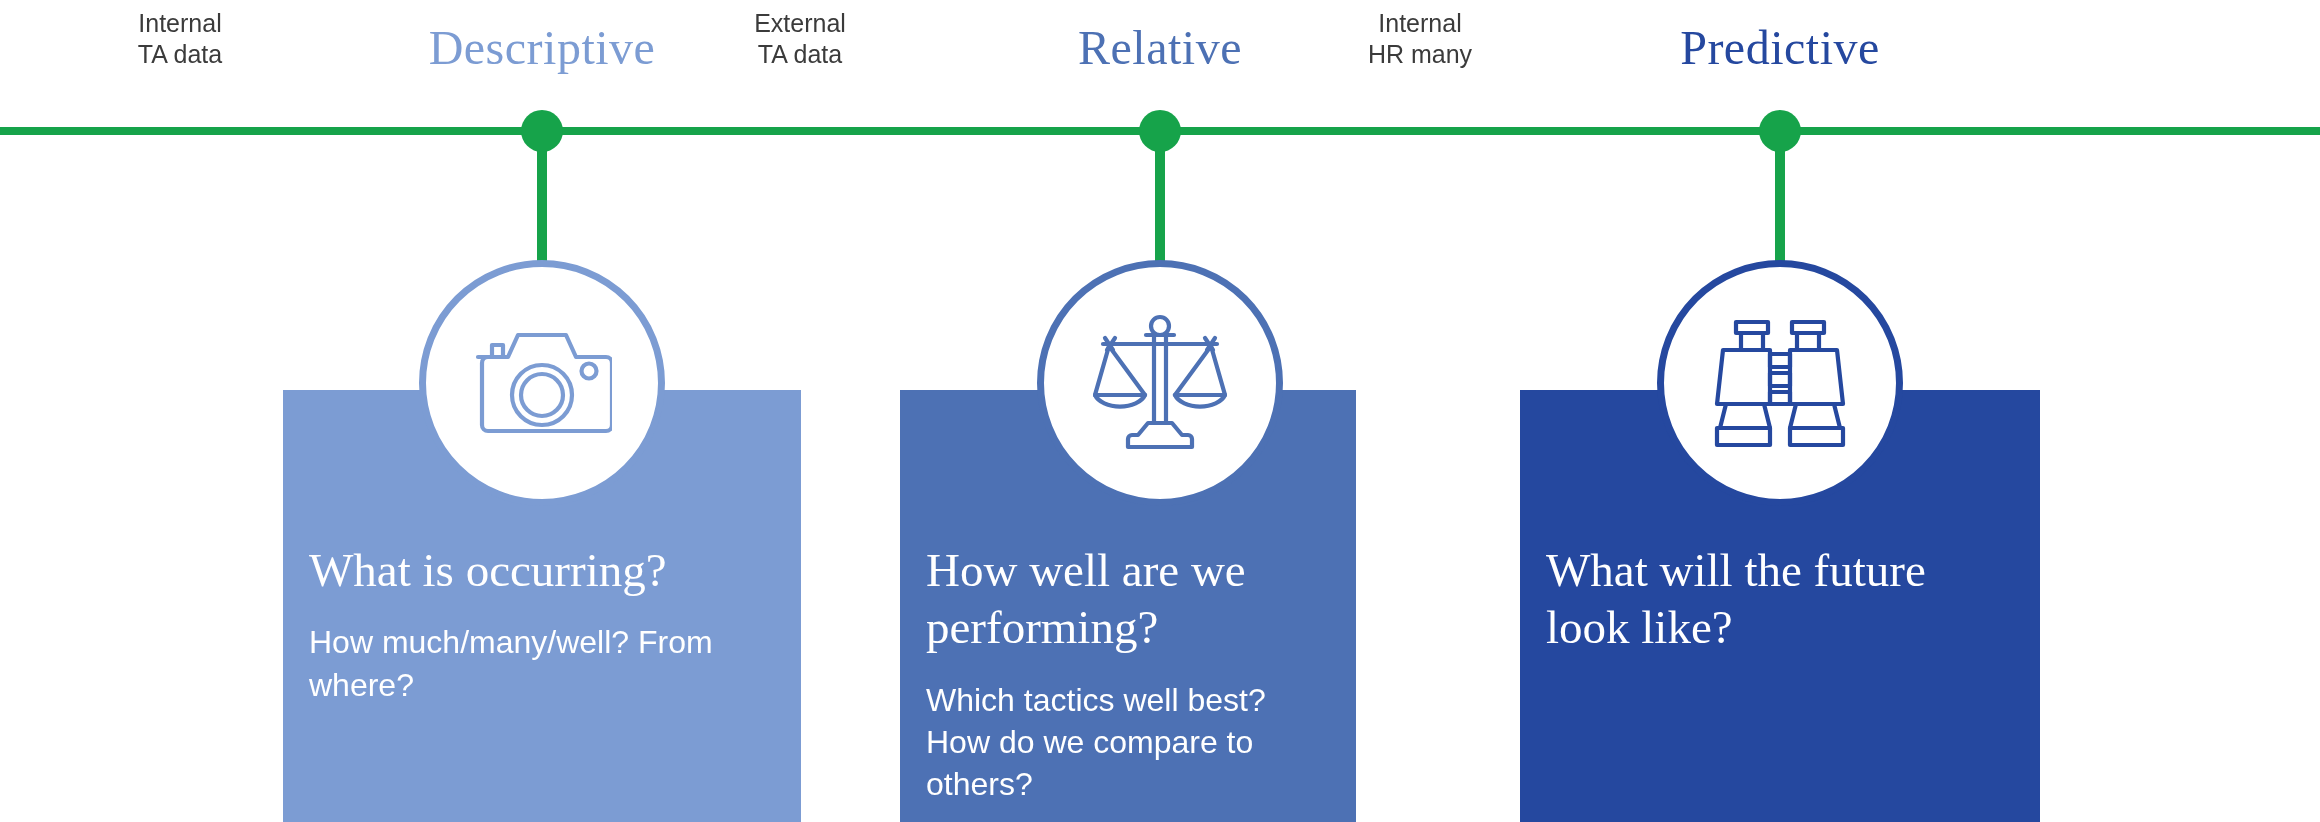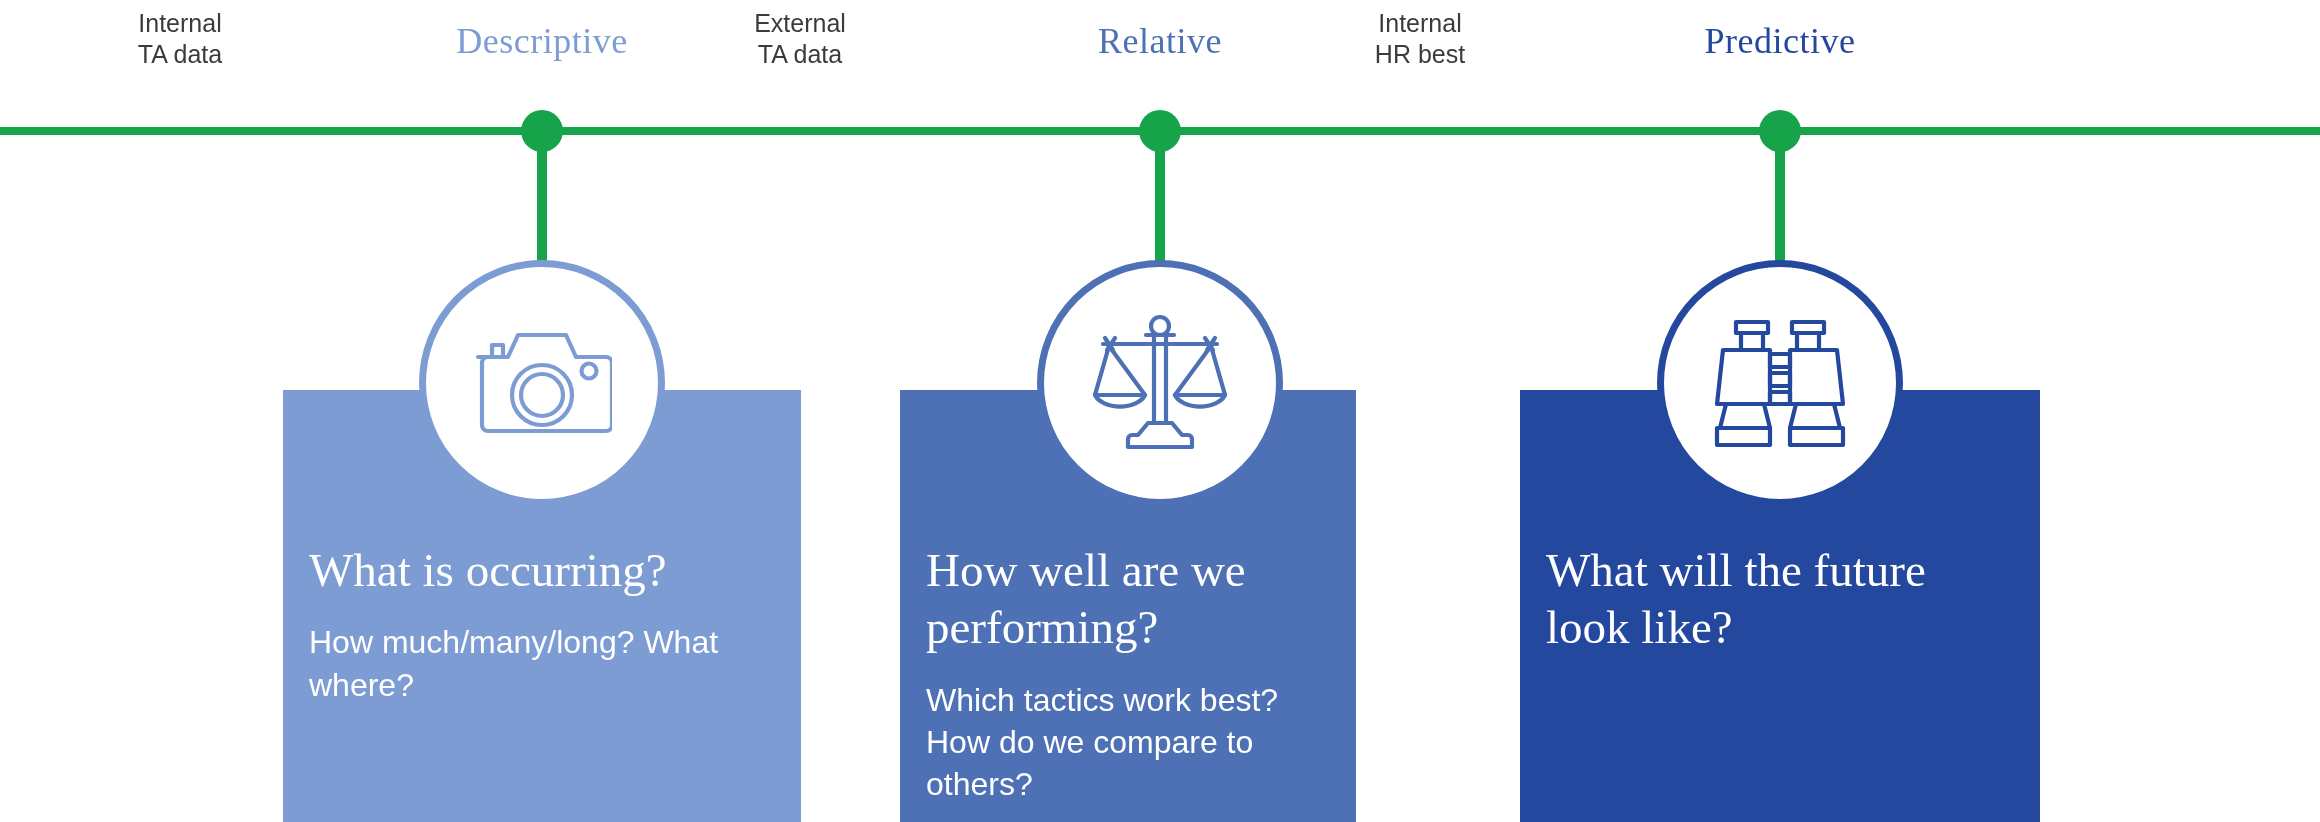--- a/index.html
+++ b/index.html
@@ -66,21 +66,21 @@
     color: #3b3b3b;
     font-family: "Liberation Sans", sans-serif;
     font-weight: 400;
   }
 
   .hdr-stage {
     position: absolute;
     top: 22px;
     width: 400px;
     text-align: center;
-    font-size: 36px;
+    font-size: 48px;
     line-height: 1.1;
     font-family: "Liberation Serif", serif;
     font-weight: 400;
     letter-spacing: 0.5px;
   }
 
   
   .card {
     position: absolute;
     top: 390px;
@@ -137,21 +137,21 @@
   <div class="hdr-data" style="left:60px;">
     <div>Internal</div>
     <div>TA data</div>
   </div>
   <div class="hdr-data" style="left:680px;">
     <div>External</div>
     <div>TA data</div>
   </div>
   <div class="hdr-data" style="left:1300px;">
     <div>Internal</div>
-    <div>HR best</div>
+    <div>HR many</div>
   </div>
 
   <div class="hdr-stage" style="left:342px;color:#7C9CD3;">Descriptive</div>
   <div class="hdr-stage" style="left:1580px;color:#25489F;">Predictive</div>
   <div class="hdr-stage" style="left:960px;color:#4D71B4;">Relative</div>
 
   <div class="node" style="left:542px;">
     <div class="node-stem"></div>
     <div class="node-dot"></div>
   </div>
@@ -160,28 +160,28 @@
     <div class="node-dot"></div>
   </div>
   <div class="node" style="left:1780px;">
     <div class="node-stem"></div>
     <div class="node-dot"></div>
   </div>
 
   <div class="card" style="left:283px;width:518px;background:#7C9CD3;">
     <div class="card-inner">
       <div class="card-title">What is occurring?</div>
-      <div class="card-sub">How much/many/long? What where?</div>
+      <div class="card-sub">How much/many/well? From where?</div>
     </div>
   </div>
 
   <div class="card" style="left:900px;width:456px;background:#4D71B4;">
     <div class="card-inner">
       <div class="card-title">How well are we performing?</div>
-      <div class="card-sub">Which tactics work best? How do we compare to others?</div>
+      <div class="card-sub">Which tactics well best? How do we compare to others?</div>
     </div>
   </div>
 
   <div class="card" style="left:1520px;width:520px;background:#25489F;">
     <div class="card-inner">
       <div class="card-title">What will the future look like?</div>
     </div>
   </div>
 
   <div class="medallion" style="left:419px;border:7px solid #7C9CD3;">

